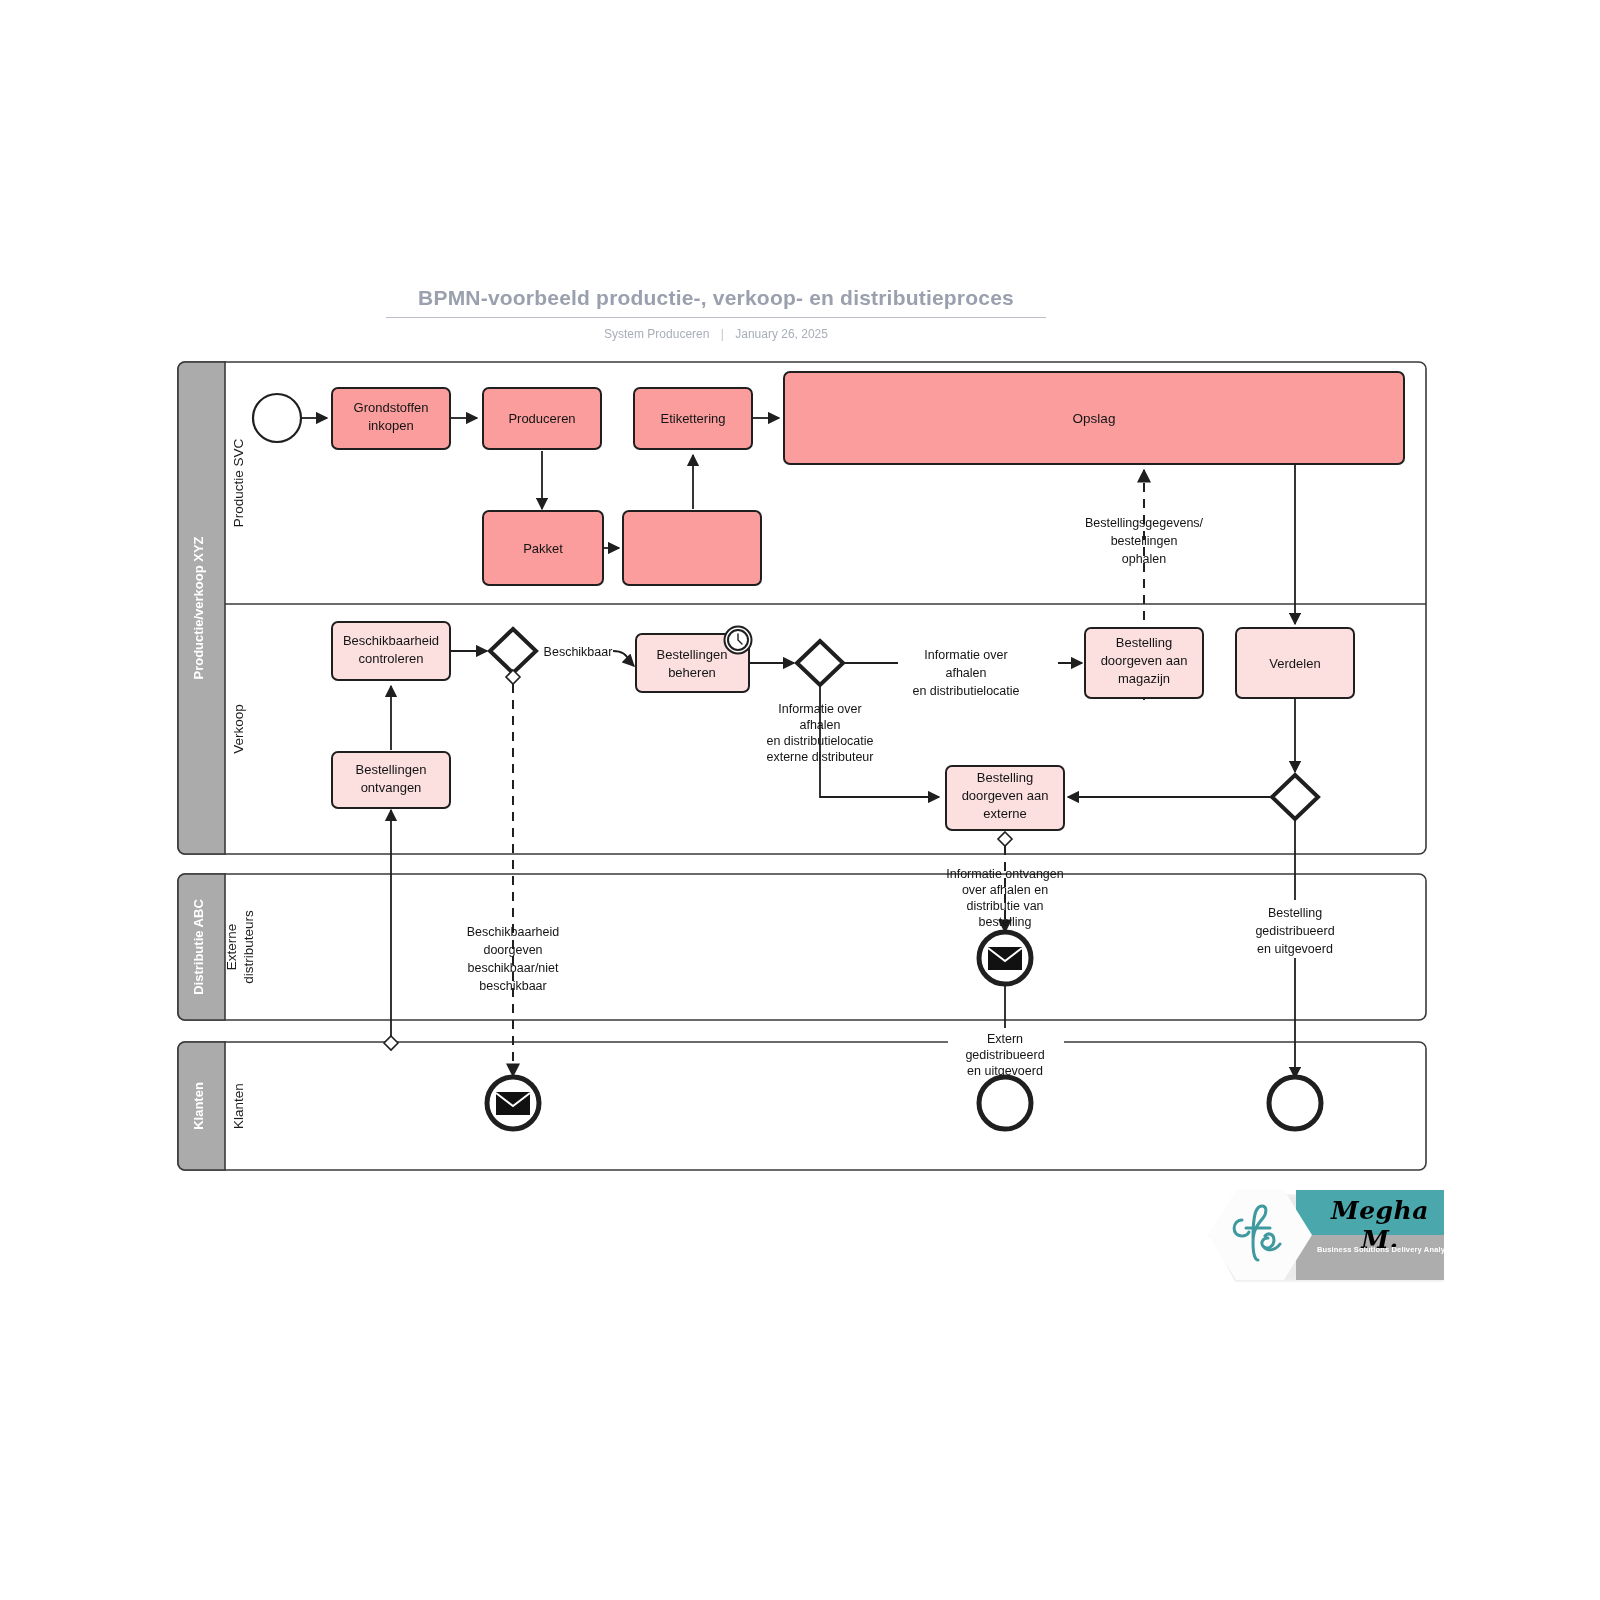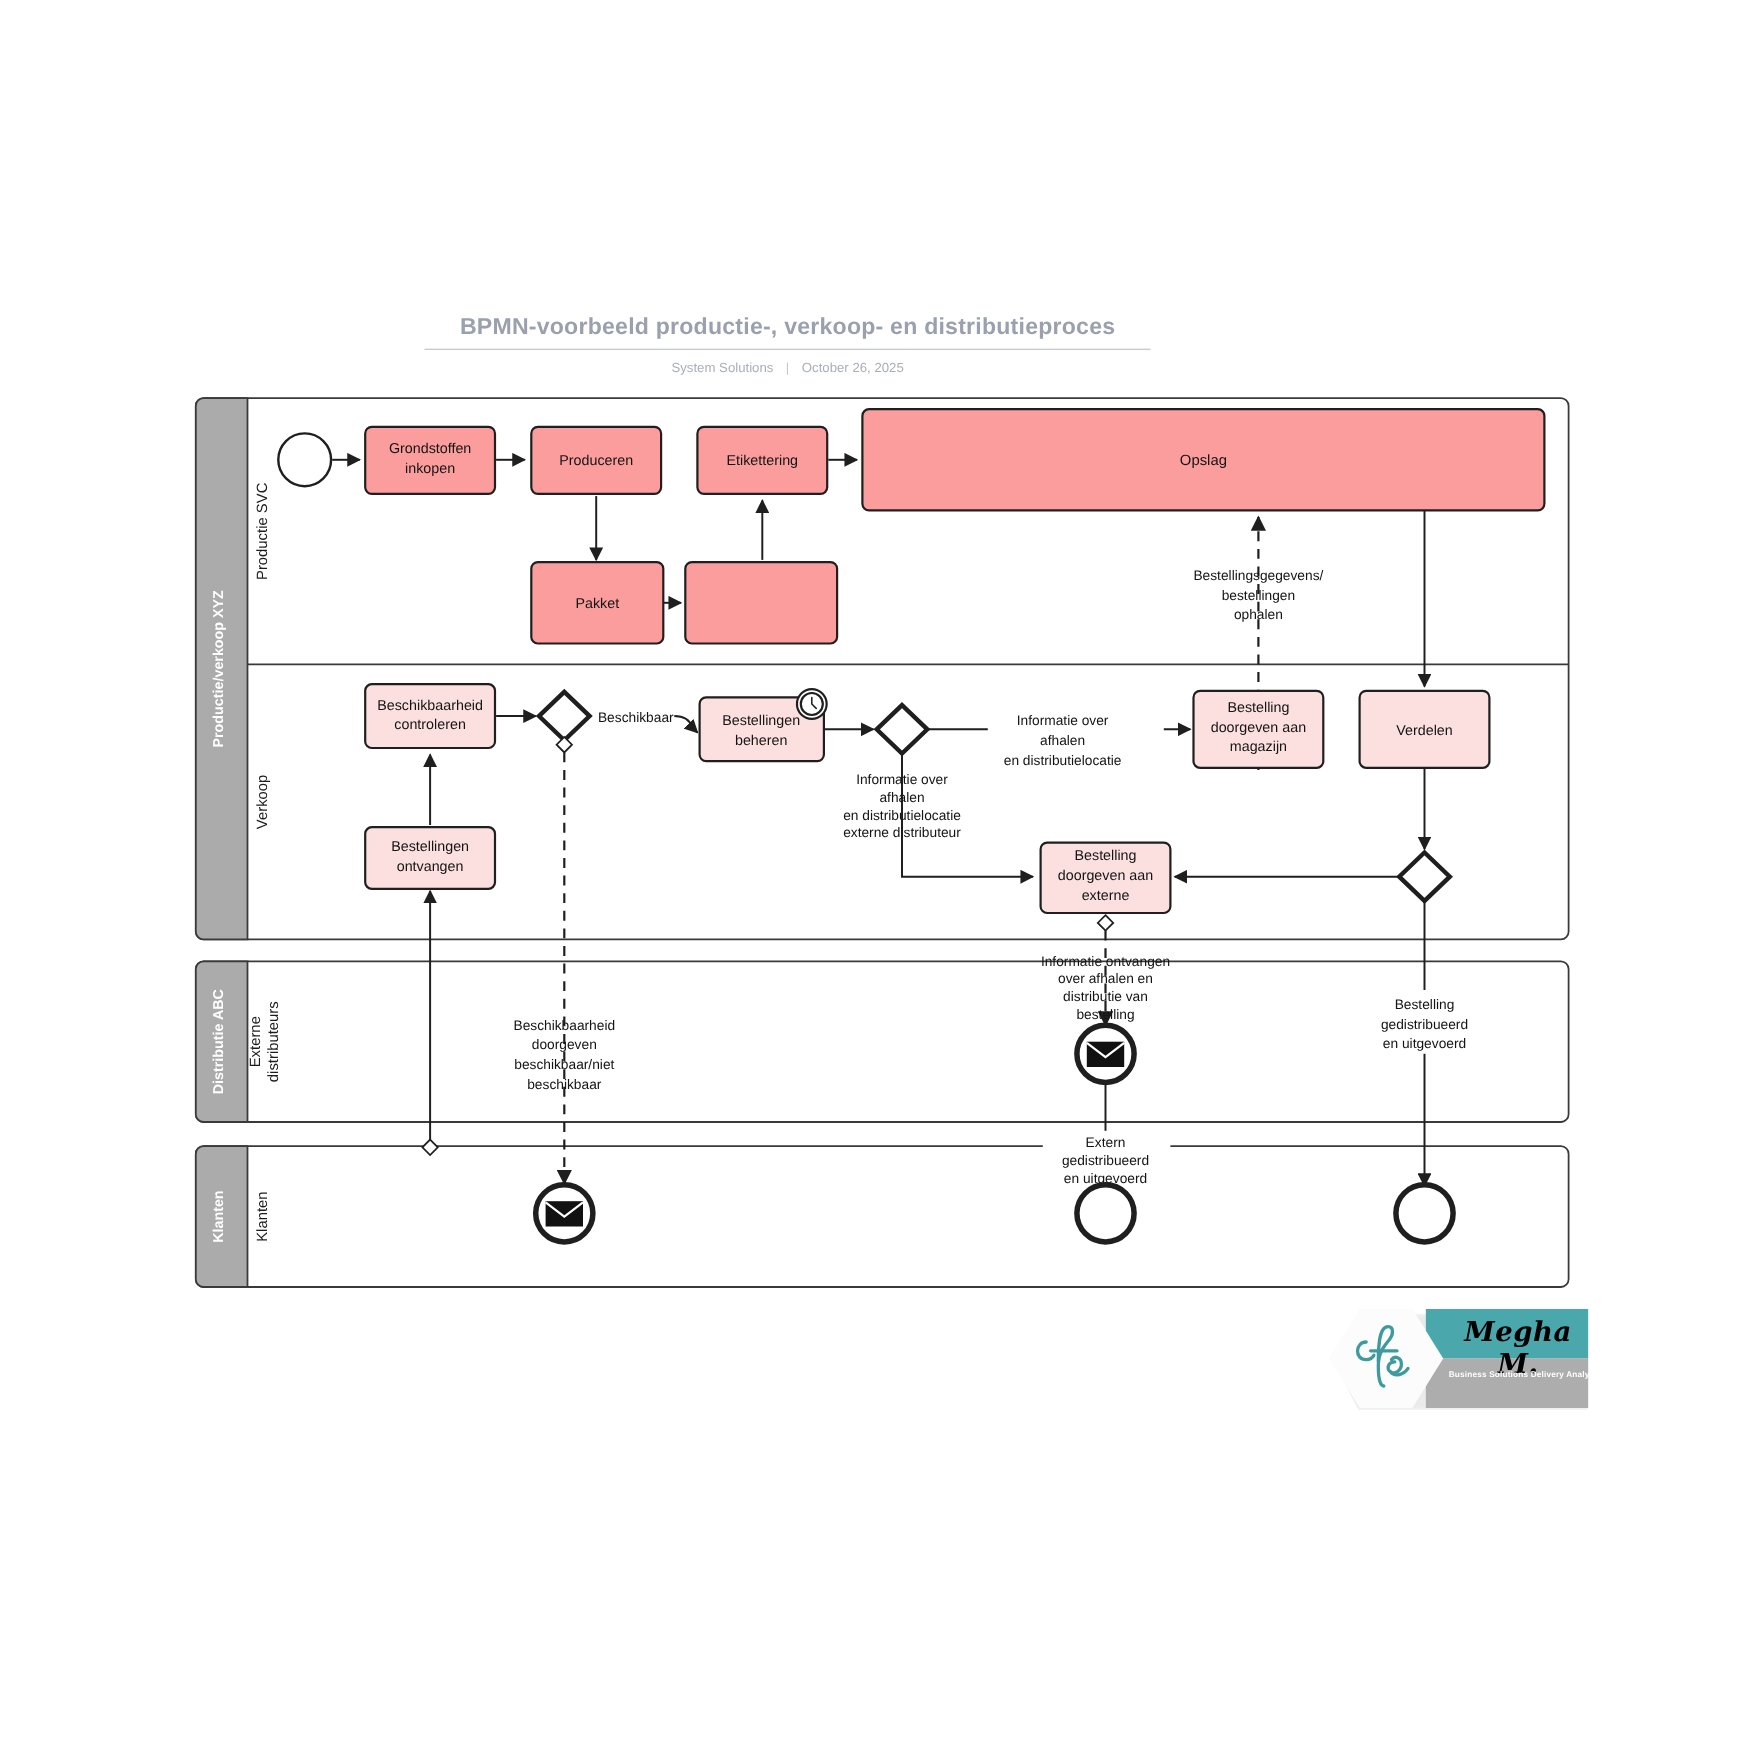--- a/index.html
+++ b/index.html
@@ -100,23 +100,23 @@
 </style>
 </head>
 <body>
 
 <div id="canvas">
 
   <div class="title-wrap">
     <div class="doc-title">BPMN-voorbeeld productie-, verkoop- en distributieproces</div>
     <div class="title-rule"></div>
     <div class="subtitle">
-      <span>System Solutions</span>
+      <span>System Produceren</span>
       <span class="sep">|</span>
-      <span>October 26, 2025</span>
+      <span>January 26, 2025</span>
     </div>
   </div>
 
   <svg id="diagram" viewBox="0 0 1600 1600">
     <defs>
       <marker id="arrow" viewBox="0 0 10 10" refX="9" refY="5" markerWidth="7" markerHeight="7" orient="auto-start-reverse">
         <path d="M0,0 L10,5 L0,10 z" fill="#1f1f1f"></path>
       </marker>
       <marker id="arrowOpen" viewBox="0 0 10 10" refX="9" refY="5" markerWidth="7" markerHeight="7" orient="auto-start-reverse">
         <path d="M0,0 L10,5 L0,10 z" fill="#1f1f1f"></path>

